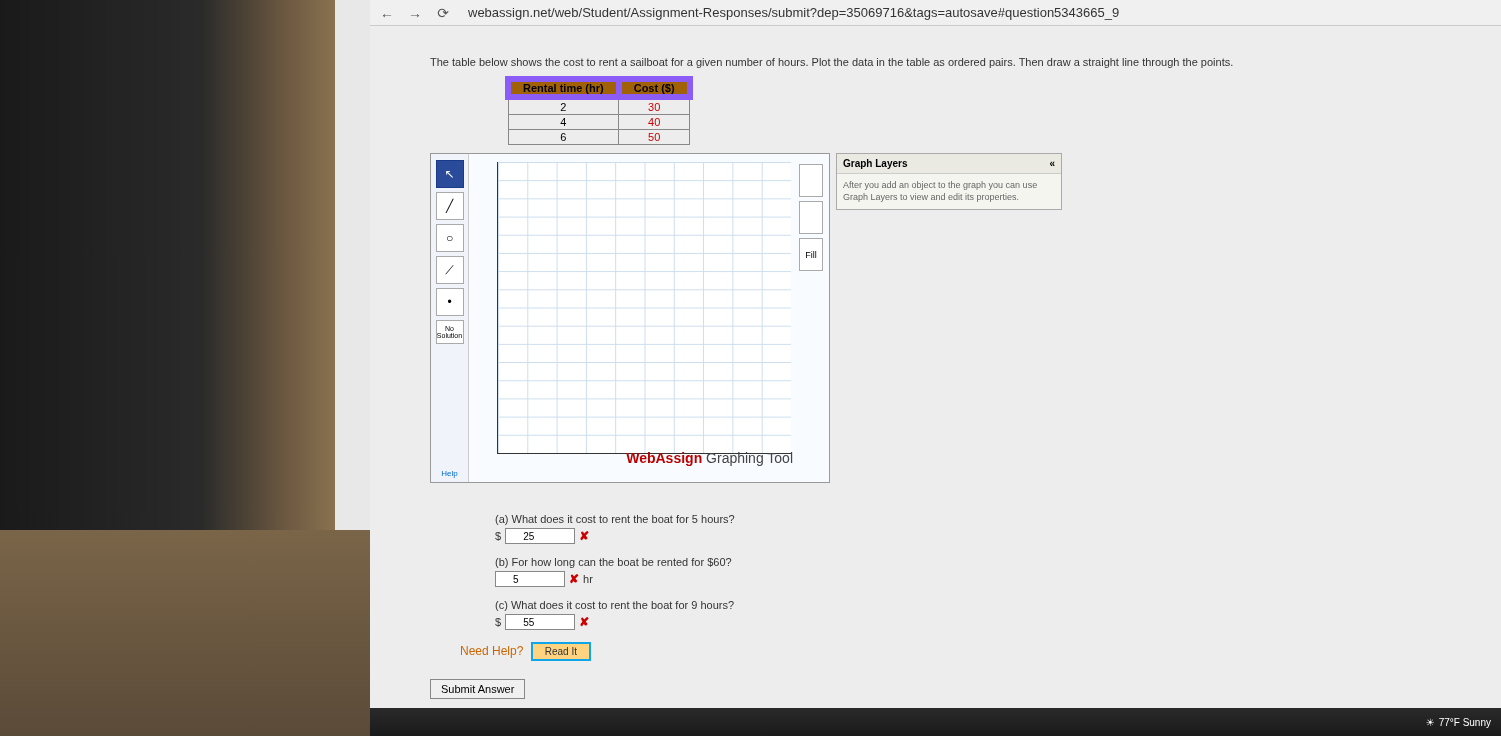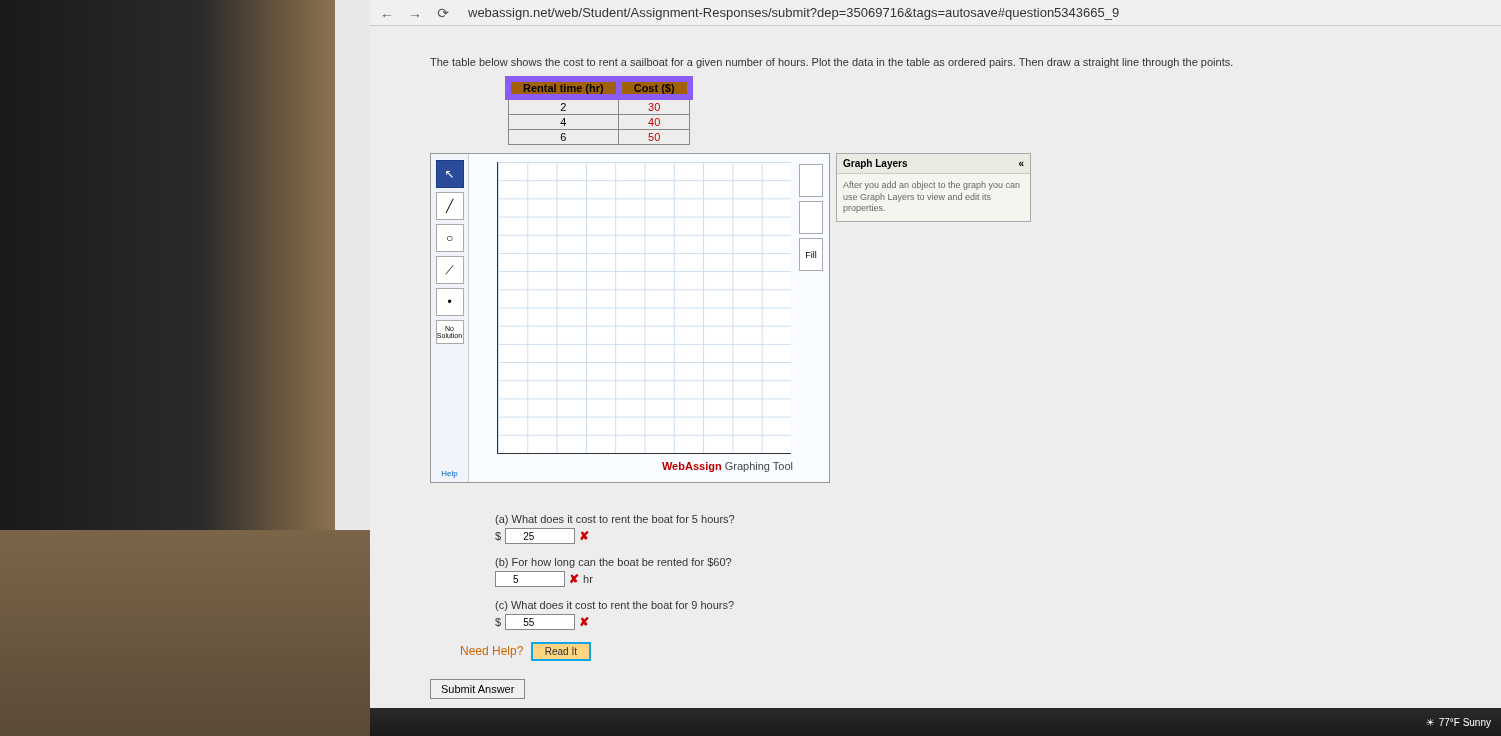--- a/index.html
+++ b/index.html
@@ -18,25 +18,25 @@
 .data-table td.cost { color: #c00; }
 .graph-container { display: flex; gap: 6px; align-items: flex-start; }
 .graph-box { border: 1px solid #999; background: #f8fbff; width: 400px; height: 330px; position: relative; display: flex; }
 .tool-palette { width: 38px; background: #f0f4fa; border-right: 1px solid #ccc; display: flex; flex-direction: column; align-items: center; padding-top: 6px; gap: 4px; }
 .tool-btn { width: 28px; height: 28px; border: 1px solid #aaa; background: #fff; display: flex; align-items: center; justify-content: center; cursor: pointer; font-size: 12px; }
 .tool-btn.active { background: #2a4a9a; color: #fff; border-color: #1a3a8a; }
 .tool-btn.ns { font-size: 7px; text-align: center; line-height: 1; height: 24px; }
 .graph-area { flex: 1; position: relative; padding: 8px 4px 20px 4px; }
 .grid { position: absolute; left: 28px; top: 8px; right: 8px; bottom: 28px; background: #fff; border-left: 1px solid #333; border-bottom: 1px solid #333; }
 .grid-lines { position: absolute; inset: 0; background-image: linear-gradient(to right, #cde 1px, transparent 1px), linear-gradient(to bottom, #cde 1px, transparent 1px); background-size: 10% 6.25%; }
-.graph-footer { position: absolute; bottom: 10px; right: 6px; font-size: 11px; color: #444; }
+.graph-footer { position: absolute; bottom: 16px; right: 6px; font-size: 14px; color: #444; }
 .graph-footer b { color: #b00; }
 .side-controls { width: 30px; display: flex; flex-direction: column; gap: 4px; padding-top: 10px; }
 .side-btn { width: 24px; height: 33px; border: 1px solid #aaa; background: #fff; cursor: pointer; font-size: 9px; display: flex; align-items: center; justify-content: center; }
-.layers-panel { width: 195px; border: 1px solid #aaa; background: #f5f5f0; font-size: 10px; }
+.layers-panel { width: 226px; border: 1px solid #aaa; background: #f5f5f0; font-size: 10px; }
 .layers-header { background: #eaeae2; padding: 4px 6px; border-bottom: 1px solid #ccc; display: flex; justify-content: space-between; font-weight: bold; }
 .layers-body { padding: 6px; color: #666; line-height: 1.3; font-size: 9px; }
 .sub-questions { margin-top: 30px; margin-left: 65px; }
 .sq { margin-bottom: 12px; font-size: 11px; }
 .sq-label { color: #333; }
 .sq-input-row { margin-top: 3px; display: flex; align-items: center; gap: 4px; }
 .sq-prefix { color: #333; font-size: 11px; }
 .sq-input { width: 70px; height: 16px; border: 1px solid #888; padding: 0 17px; font-size: 10px; }
 .sq-mark { color: #c00; font-weight: bold; font-size: 12px; }
 .sq-suffix { color: #333; font-size: 11px; }

